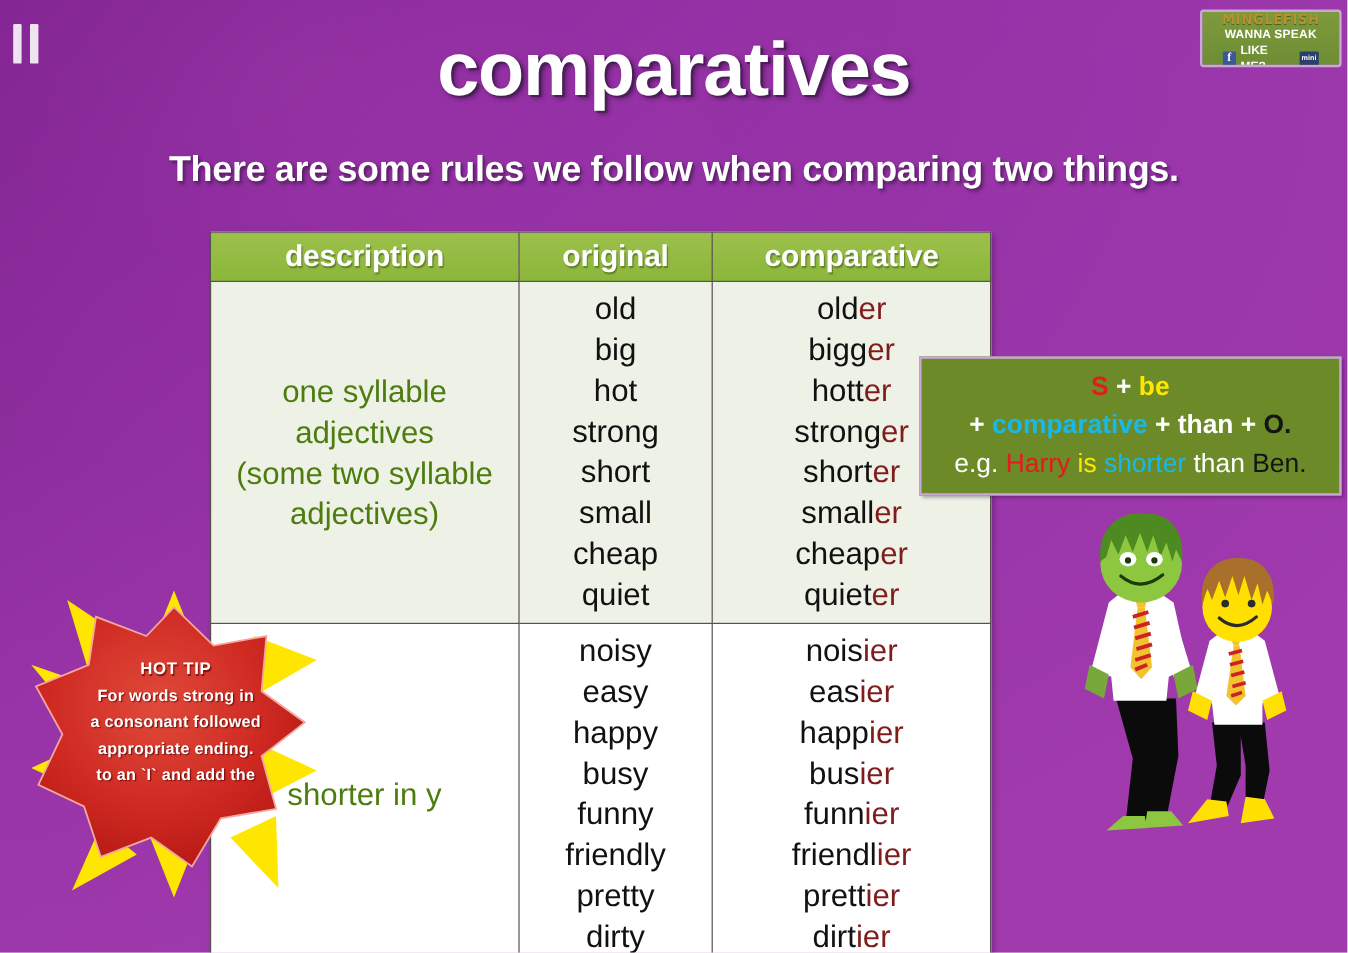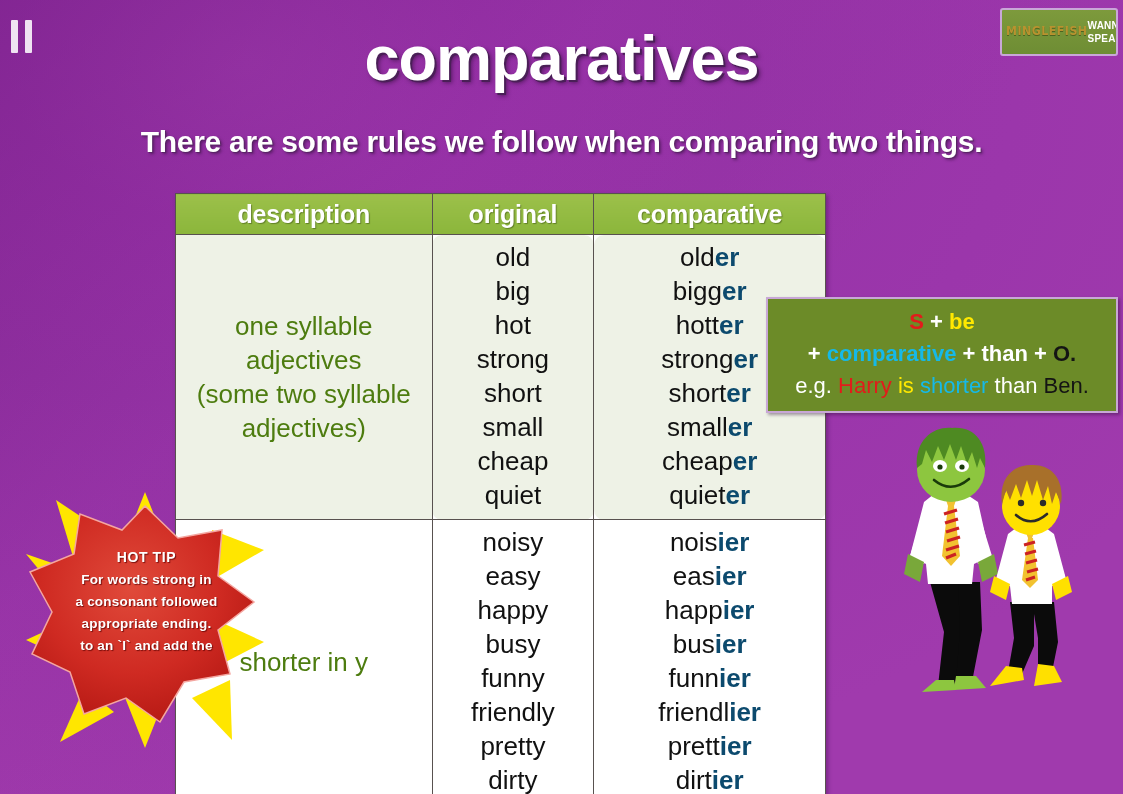--- a/index.html
+++ b/index.html
@@ -45,24 +45,24 @@
   }
 
   
   .logo {
     position: absolute;
     right: 5px; top: 8px;
     width: 118px; height: 48px;
     background: linear-gradient(#7d9a3c, #6e8d34);
     border: 2px solid #c9a7d8;
     border-radius: 3px;
-    padding: 1px 4px;
+    padding: 1px 17px;
     z-index: 7;
     display: flex;
-    flex-direction: row;
+    flex-direction: column;
     align-items: center;
     justify-content: flex-start;
     overflow: hidden;
   }
   .logo-word {
     font-size: 11px;
     font-weight: bold;
     letter-spacing: .5px;
     color: #b9922f;
     text-shadow: 0 1px 0 #4d6420;
@@ -162,24 +162,23 @@
     font-size: 26px;
     color: #4d7c0f;
     line-height: 34px;
     padding: 6px 8px;
   }
   .word-list {
     font-size: 26px;
     color: #111;
     line-height: 34px;
     padding: 5px 14px 7px;
-    border-radius: 10px;
   }
   .word-list div { white-space: nowrap; }
-  .sfx { color: #0c4a6e; font-weight: bold; }
+  .sfx { color: #7f1d1d; }
 
   
   .formula {
     position: absolute;
     left: 766px; top: 297px;
     width: 352px;
     background: #6c8b28;
     border: 2px solid #c8a7d6;
     padding: 7px 10px 9px;
     text-align: center;

